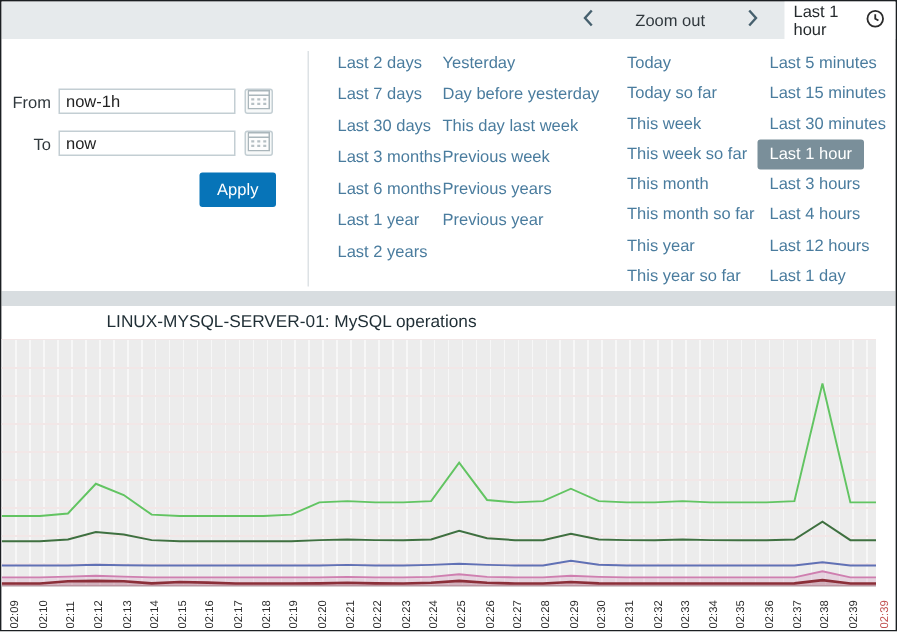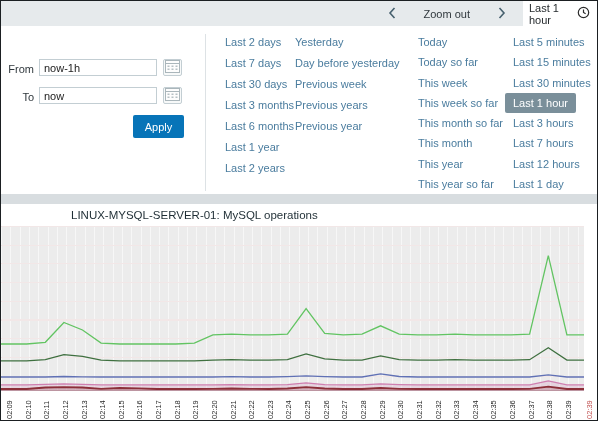--- a/index.html
+++ b/index.html
@@ -124,41 +124,42 @@
           <div class="qr-link">Last 7 days</div>
           <div class="qr-link">Last 30 days</div>
           <div class="qr-link">Last 3 months</div>
           <div class="qr-link">Last 6 months</div>
           <div class="qr-link">Last 1 year</div>
           <div class="qr-link">Last 2 years</div>
         </div>
         <div class="qr-col">
           <div class="qr-link">Yesterday</div>
           <div class="qr-link">Day before yesterday</div>
+          <div class="qr-link">This day last week</div>
           <div class="qr-link">Previous week</div>
           <div class="qr-link">Previous years</div>
           <div class="qr-link">Previous year</div>
         </div>
         <div class="qr-col">
           <div class="qr-link">Today</div>
           <div class="qr-link">Today so far</div>
           <div class="qr-link">This week</div>
           <div class="qr-link">This week so far</div>
+          <div class="qr-link">This month</div>
           <div class="qr-link">This month so far</div>
-          <div class="qr-link">This month</div>
           <div class="qr-link">This year</div>
           <div class="qr-link">This year so far</div>
         </div>
         <div class="qr-col">
           <div class="qr-link">Last 5 minutes</div>
           <div class="qr-link">Last 15 minutes</div>
           <div class="qr-link">Last 30 minutes</div>
           <div class="qr-link selected">Last 1 hour</div>
           <div class="qr-link">Last 3 hours</div>
-          <div class="qr-link">Last 7 hours</div>
+          <div class="qr-link">Last 4 hours</div>
           <div class="qr-link">Last 12 hours</div>
           <div class="qr-link">Last 1 day</div>
         </div>
       </div>
   </div>
 
   <div class="panel-gap"></div>
 
   <div class="chart-card">
     <div class="chart-title">LINUX-MYSQL-SERVER-01: MySQL operations</div>

